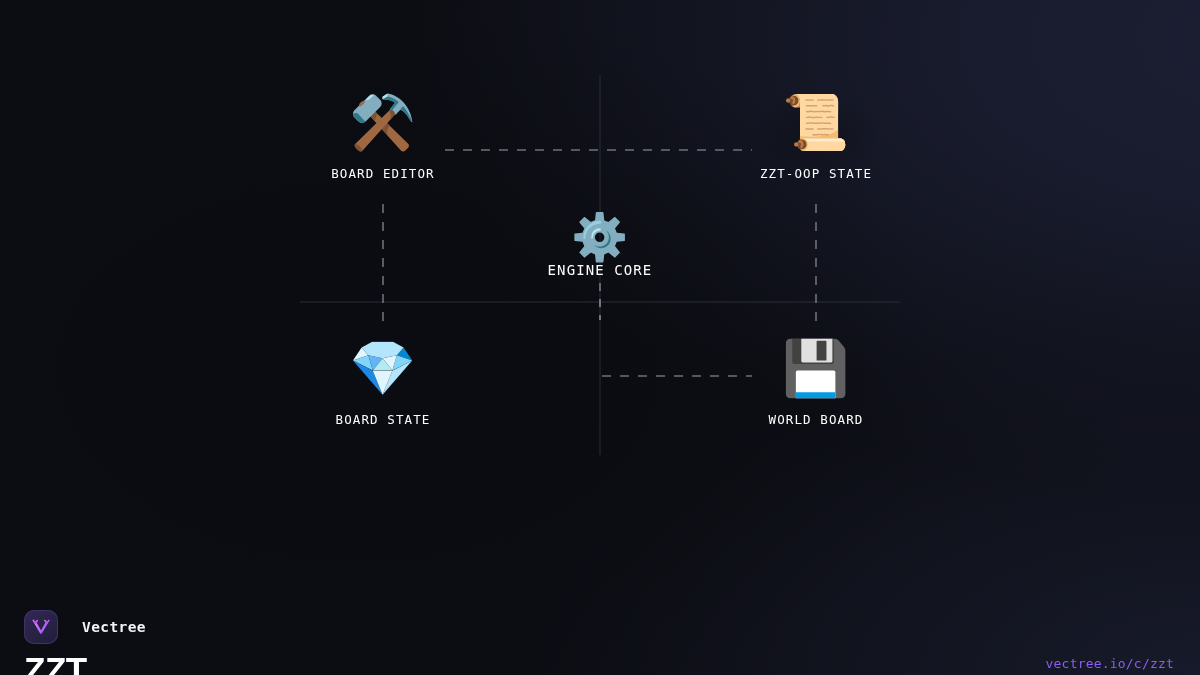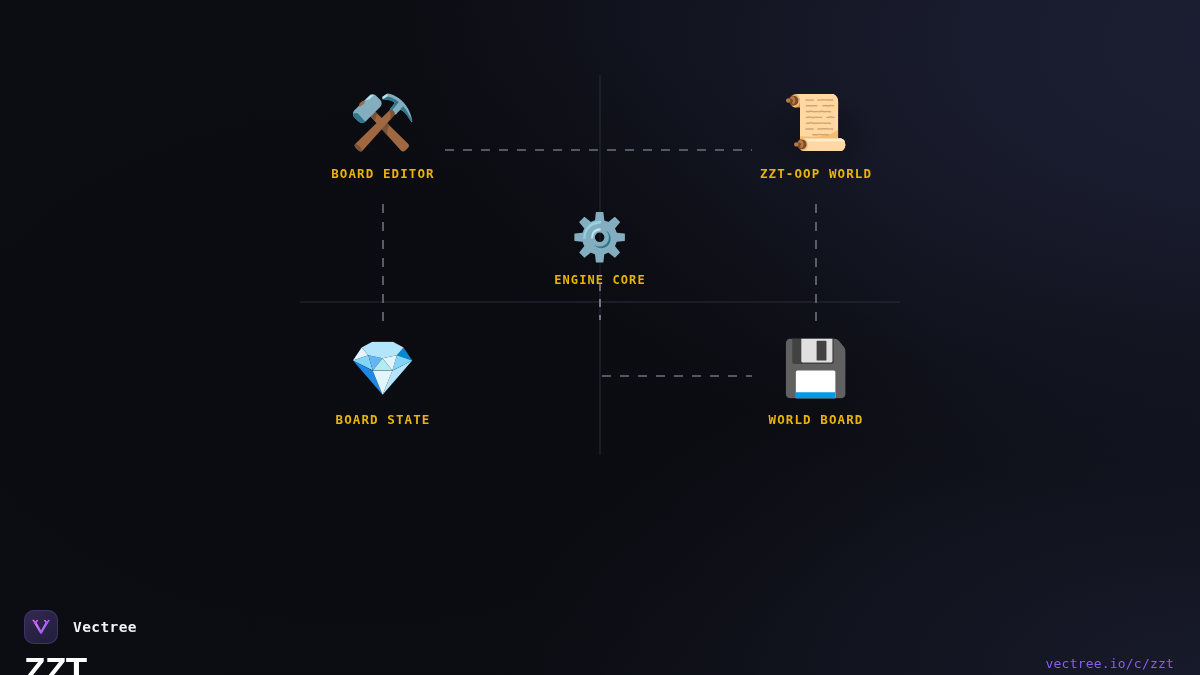--- a/index.html
+++ b/index.html
@@ -57,34 +57,33 @@
     z-index: 4;
   }
   .node-glyph {
     font-family: "DejaVu Sans", sans-serif;
     line-height: 1;
     display: block;
     user-select: none;
   }
   .node-label {
     display: block;
-    color: #eab308;
+    color: #ffffff;
     font-family: "DejaVu Sans Mono", "Liberation Mono", monospace;
     letter-spacing: 1.1px;
     white-space: nowrap;
-    font-weight: bold;
   }
 
   
   .node.corner .node-glyph { font-size: 54px; }
   .node.corner .node-label { font-size: 12.5px; margin-top: 16px; }
 
   
   .node.center .node-glyph { font-size: 46px; }
-  .node.center .node-label { font-size: 12px; margin-top: 13px; }
+  .node.center .node-label { font-size: 14px; margin-top: 2px; }
 
   
   .node::before {
     content: "";
     position: absolute;
     left: 50%;
     top: -12px;
     width: 150px;
     height: 104px;
     margin-left: -75px;
@@ -98,21 +97,21 @@
     left: 0; right: 0; bottom: 0;
     height: 120px;
     z-index: 6;
   }
   #brand-row {
     position: absolute;
     left: 24px;
     top: 55px;
     display: flex;
     align-items: center;
-    gap: 15px;
+    gap: 24px;
   }
   #brand-logo {
     width: 34px;
     height: 34px;
     border-radius: 10px;
     background: linear-gradient(145deg, #332a55 0%, #2a2347 45%, #211d3a 100%);
     box-shadow: inset 0 0 0 1px #3c3366;
     display: flex;
     align-items: center;
     justify-content: center;
@@ -172,21 +171,21 @@
   </svg>
 </div>
 
 <div class="node corner" style="left:383px; top:96px;">
   <span class="node-glyph">⚒️</span>
   <span class="node-label">BOARD EDITOR</span>
 </div>
 
 <div class="node corner" style="left:816px; top:96px;">
   <span class="node-glyph">📜</span>
-  <span class="node-label">ZZT-OOP WORLD</span>
+  <span class="node-label">ZZT-OOP STATE</span>
 </div>
 
 <div class="node center" style="left:600px; top:214px;">
   <span class="node-glyph">⚙️</span>
   <span class="node-label">ENGINE CORE</span>
 </div>
 
 <div class="node corner" style="left:383px; top:342px;">
   <span class="node-glyph">💎</span>
   <span class="node-label">BOARD STATE</span>

